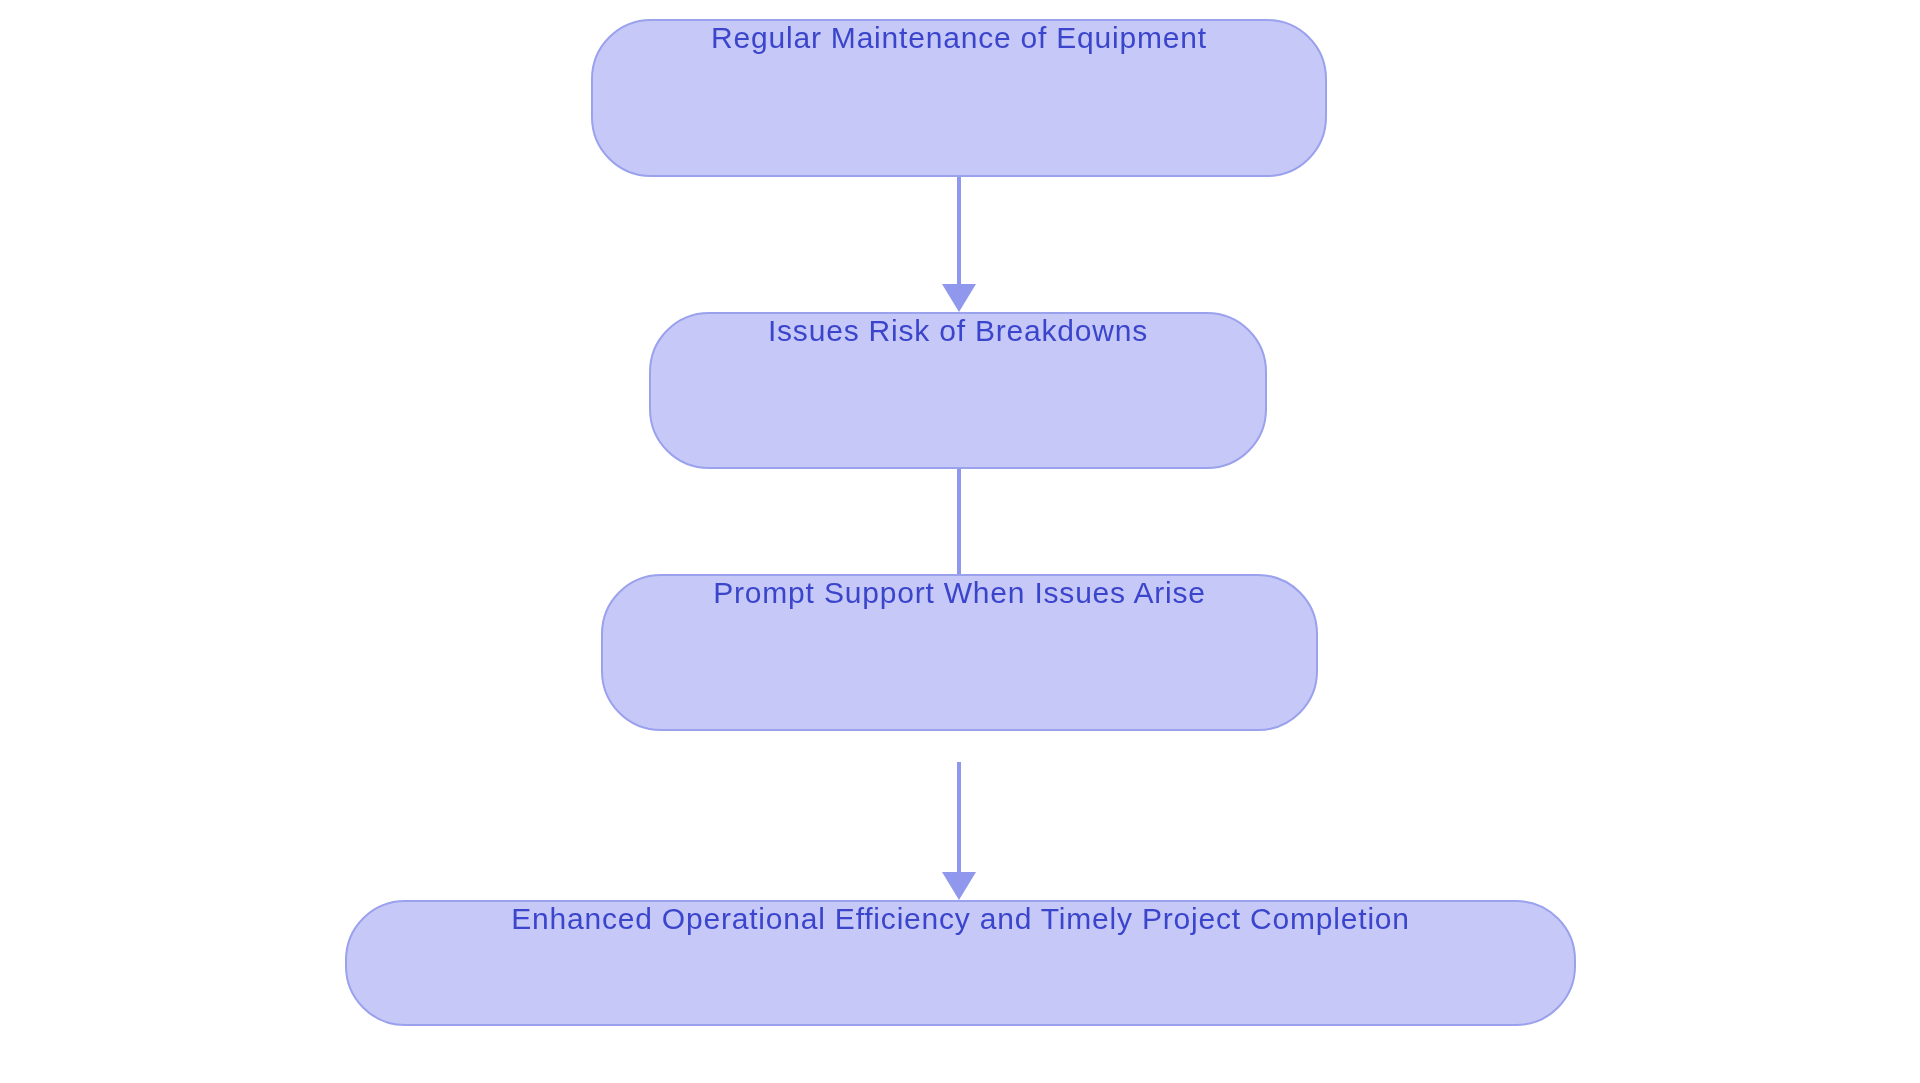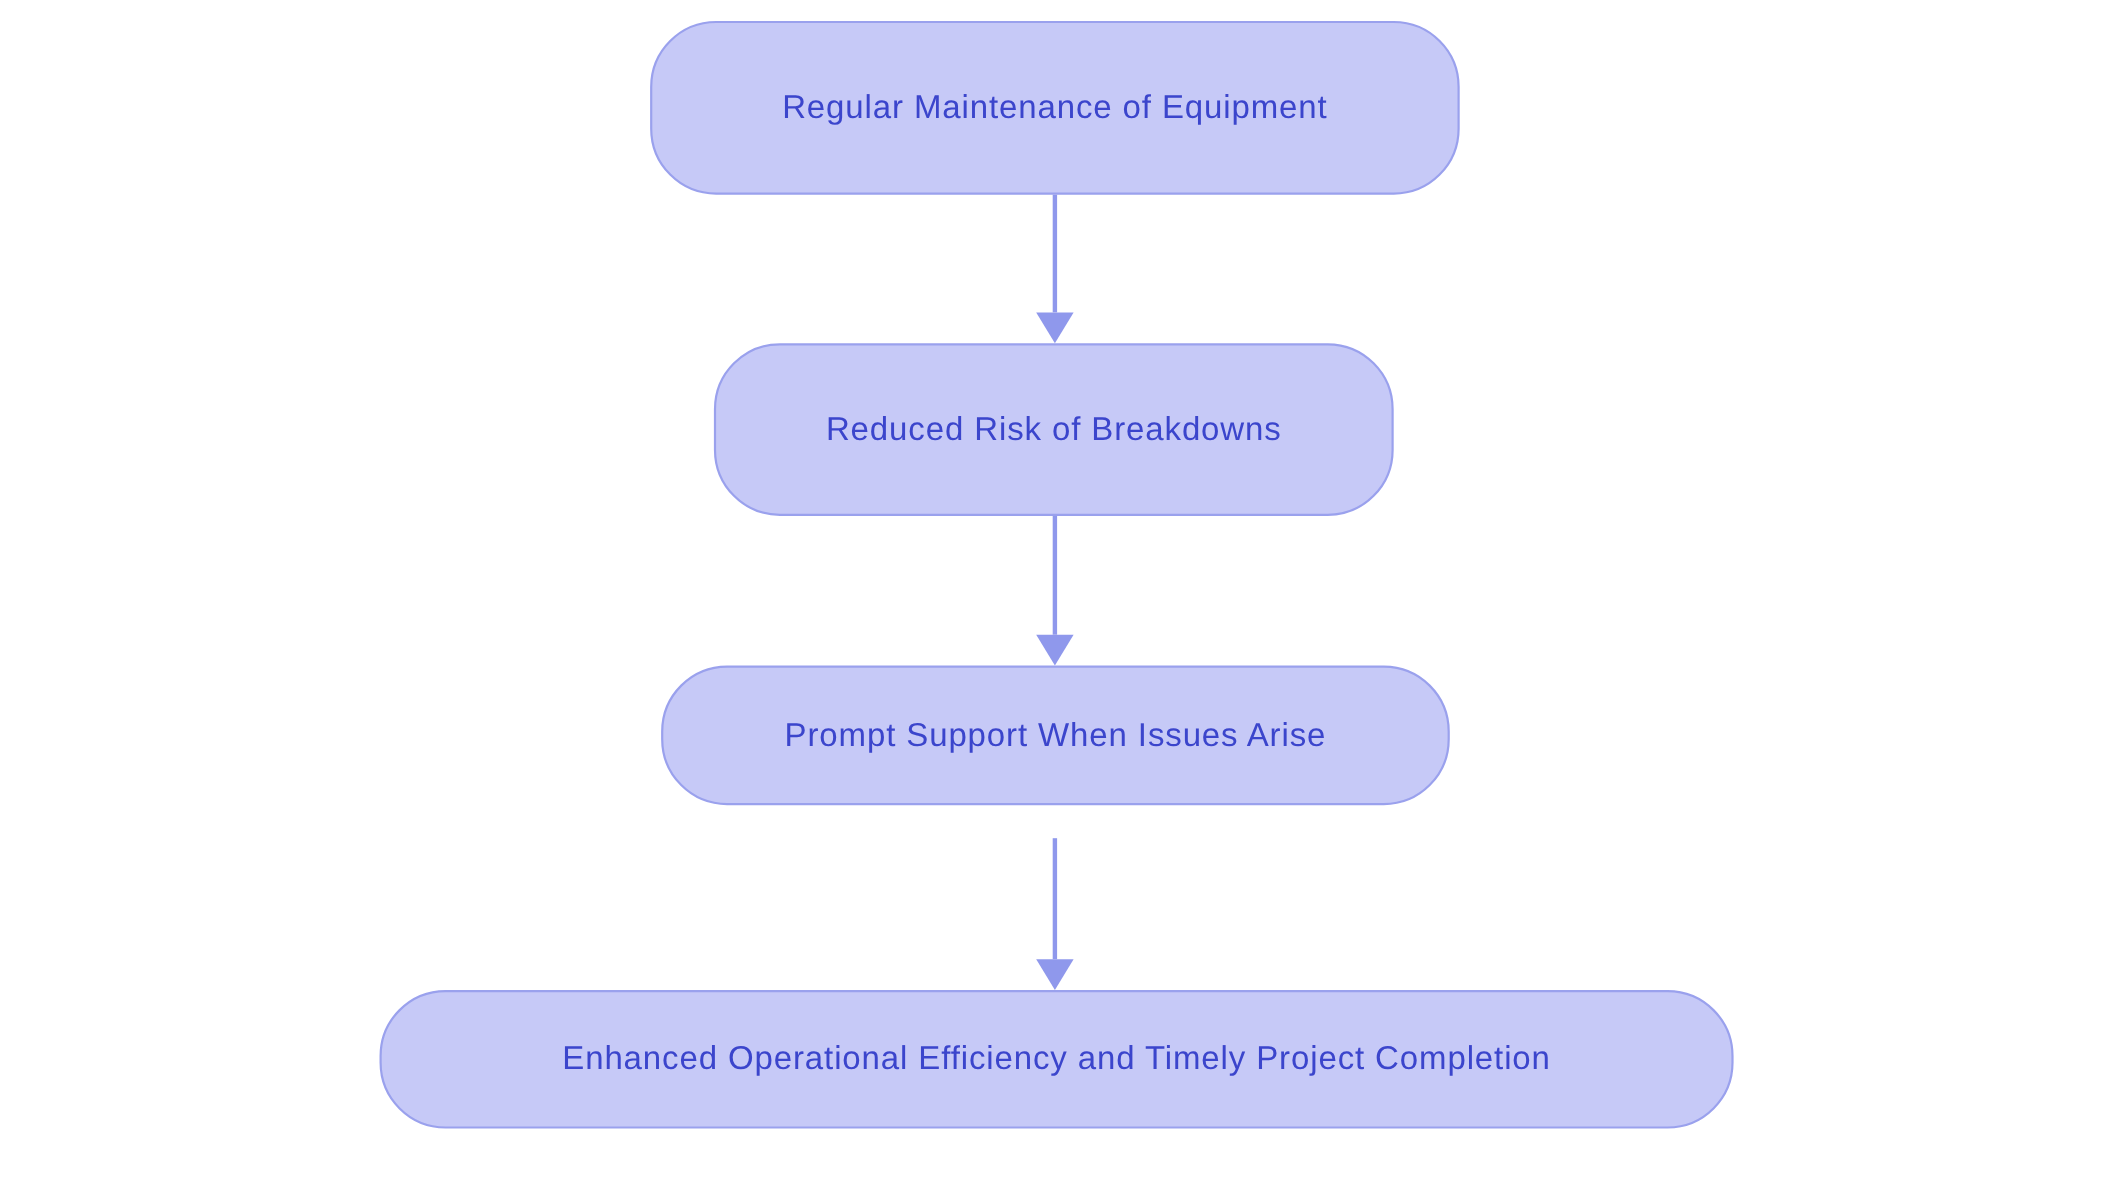--- a/index.html
+++ b/index.html
@@ -11,38 +11,38 @@
   .canvas {
     position: relative;
     width: 1920px;
     height: 1083px;
     background: var(--bg, #ffffff);
     overflow: hidden;
   }
   .node {
     position: absolute;
     display: flex;
-    align-items: center;
+    align-items: flex-start;
     justify-content: center;
     background: var(--node-fill, #c6c9f7);
     border: 2px solid var(--node-border, #9aa1ed);
     border-radius: 60px;
     box-sizing: border-box;
   }
   .node-label {
     color: var(--text-color, #3b45cc);
     font-size: 30px;
     font-weight: 400;
     letter-spacing: 0.8px;
     text-align: center;
     white-space: nowrap;
   }
   .n1 { left: 591px; top: 19px;  width: 736px;  height: 158px; }
   .n2 { left: 649px; top: 312px; width: 618px;  height: 157px; }
-  .n3 { left: 601px; top: 605px; width: 717px;  height: 127px; }
+  .n3 { left: 601px; top: 574px; width: 717px;  height: 157px; }
   .n4 { left: 345px; top: 900px; width: 1231px; height: 126px; }
 
   .arrow {
     position: absolute;
     left: 957px;
     width: 4px;
     background: var(--arrow-color, #8f98ec);
   }
   .arrow::after {
     content: "";
@@ -64,21 +64,21 @@
 
 <div class="canvas">
 
   <div class="node n1">
     <span class="node-label">Regular Maintenance of Equipment</span>
   </div>
 
   <div class="arrow a1"></div>
 
   <div class="node n2">
-    <span class="node-label">Reduced Risk of Breakdowns</span>
+    <span class="node-label">Issues Risk of Breakdowns</span>
   </div>
 
   <div class="arrow a2"></div>
 
   <div class="node n3">
     <span class="node-label">Prompt Support When Issues Arise</span>
   </div>
 
   <div class="arrow a3"></div>
 

